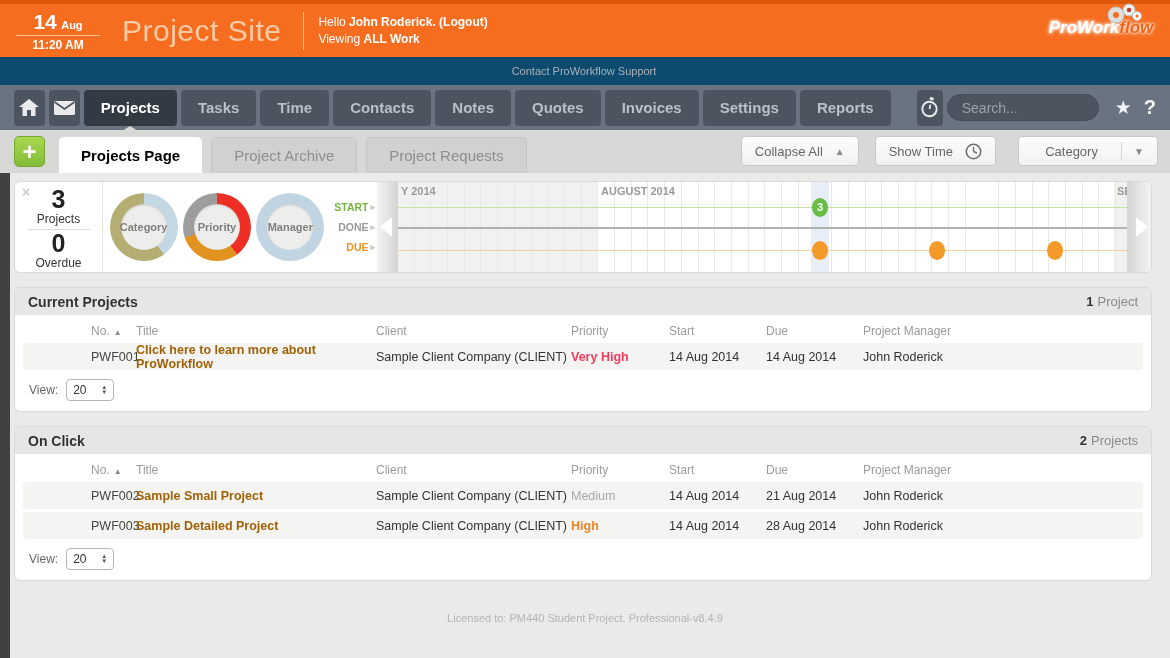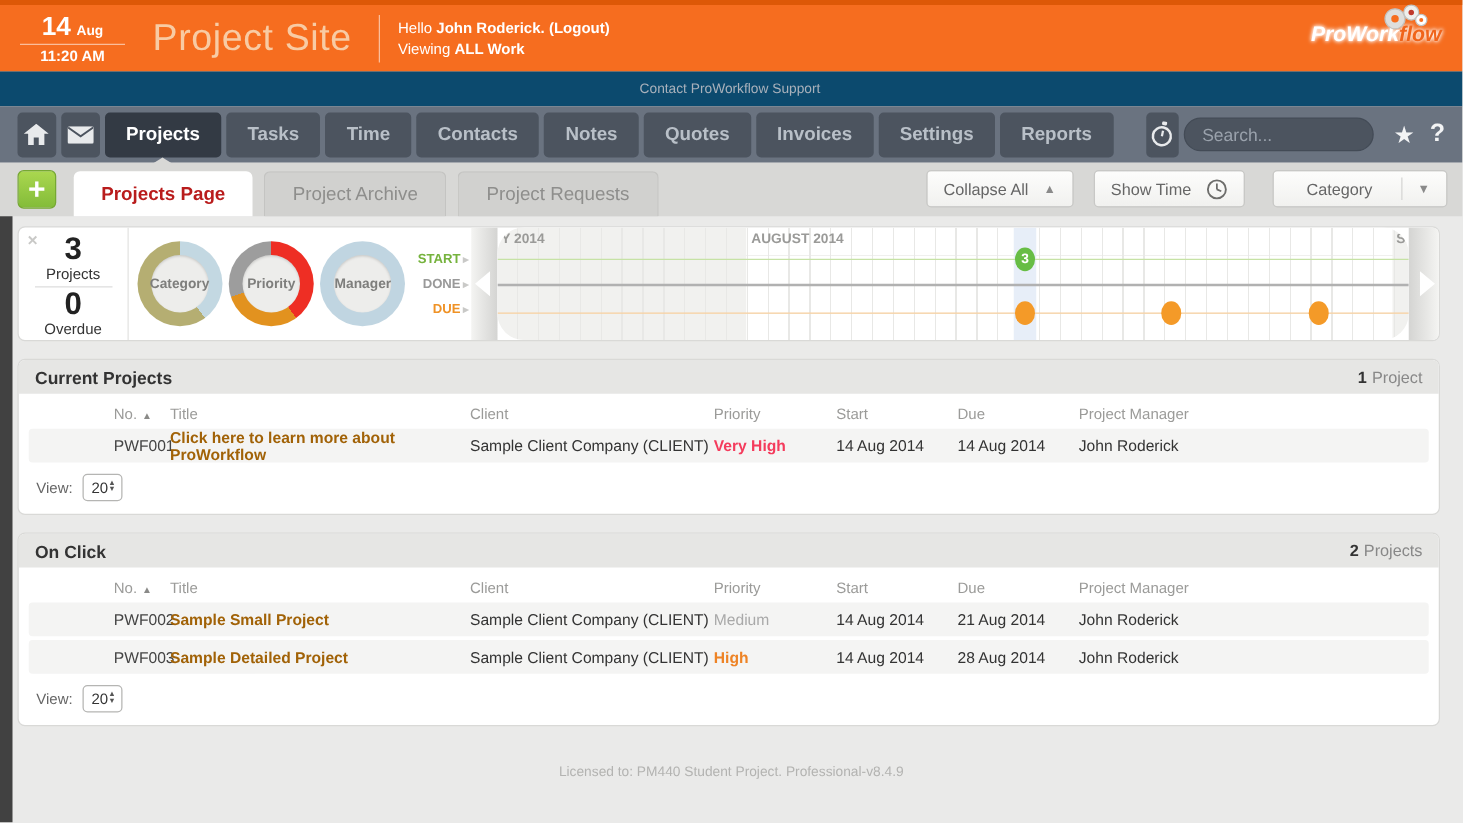--- a/index.html
+++ b/index.html
@@ -41,21 +41,21 @@
   .search-box::placeholder { color:#9aa2ac; }
   .star-ic { color:#f3f4f5; font-size:19px; margin:0 12px 0 16px; }
   .help-ic { color:#f3f4f5; font-size:20px; font-weight:bold; }
 
   
   .tabbar { height:43px; background:#d8d8d6; display:flex; align-items:flex-end; padding:0 12px; }
   .add-btn { width:31px; height:31px; border-radius:5px; margin:0 14px 6px 2px;
              background:linear-gradient(#aad74f,#83bc39); border:1px solid #76a833;
              color:#fff; font-size:24px; font-weight:bold; line-height:27px; text-align:center; }
   .tab { height:36px; border-radius:5px 5px 0 0; padding:0 22px; font-size:15px; display:flex; align-items:center; margin-right:9px; }
-  .tab.active { background:#fff; color:#b91c1c; font-weight:bold;margin-top:28px; }
+  .tab.active { background:#fff; color:#000000; font-weight:bold;margin-top:28px; }
   .tab.inactive { background:#d1d1cf; border:1px solid #c4c4c2; border-bottom:none; color:#8e8e8c; }
   .tab-actions { margin-left:auto; display:flex; align-items:center; padding-bottom:7px; }
   .tbtn { height:30px; background:linear-gradient(#fdfdfc,#f1f1ef); border:1px solid #c8c8c6; border-radius:4px;
           color:#666; font-size:13px; display:flex; align-items:center; padding:0 13px; margin-left:16px; }
   .tbtn .glyph { color:#8a8a8a; font-size:10px; margin-left:12px; }
   .tbtn.category { width:140px; justify-content:space-between; margin-left:22px; }
   .tbtn.category .sep { width:1px; height:18px; background:#d5d5d3; margin-left:10px; }
 
   
   .content { height:485px; padding-top:8px; position:relative; }
@@ -75,21 +75,21 @@
                 display:flex; align-items:center; justify-content:center; font-size:11px; font-weight:bold; color:#7e7e7c; }
   .rowlabels { width:46px; display:flex; flex-direction:column; justify-content:center; gap:8px; font-size:10.5px; font-weight:bold; }
   .rowlabels .rl { display:flex; align-items:center; justify-content:flex-end; padding-right:2px; }
   .rl .arr { color:#c9c9c7; font-size:9px; margin-left:2px; }
   .rl-start { color:#76b33e; } .rl-done { color:#999; } .rl-due { color:#ef9226; }
   .tl-nav { width:21px; background:linear-gradient(to right,#f4f4f2,#d4d4d2); position:relative; }
   .tl-nav.right { width:24px; background:linear-gradient(to left,#f4f4f2,#d4d4d2); }
   .chev { position:absolute; top:50%; margin-top:-10px; width:0; height:0; border-top:10px solid transparent; border-bottom:10px solid transparent; }
   .chev-left { left:3px; border-right:12px solid #fff; }
   .chev-right { right:3px; border-left:12px solid #fff; }
-  .timeline { flex:1; position:relative; background:#fff; overflow:hidden;border-radius:21px; }
+  .timeline { flex:1; position:relative; background:#fff; overflow:hidden; }
   .tl-shade { position:absolute; top:0; bottom:0; background:#f1f1ef; z-index:1; }
   .tl-grid { position:absolute; inset:0; z-index:2;
      background-image:repeating-linear-gradient(to right,transparent 0 15.7px,#e8e8e6 15.7px 16.7px),
                       repeating-linear-gradient(to bottom,transparent 0 22px,#f0f0ee 22px 23px); }
   .tl-month { position:absolute; top:3px; font-size:11px; font-weight:bold; color:#9a9a98; z-index:6; white-space:nowrap; }
   .tl-band { position:absolute; top:0; bottom:0; width:18px; background:#e7eef8; z-index:3; }
   .tl-line { position:absolute; left:0; right:0; height:1px; z-index:4; }
   .tl-line.start { top:25px; background:#c6e2a5; }
   .tl-line.done { top:45px; height:2px; background:#b1b1b1; }
   .tl-line.due { top:68px; background:#f8d09f; }
@@ -108,21 +108,21 @@
   .thead { height:24px; margin-top:4px; font-size:12px; color:#9b9b99; }
   .sort-ic { font-size:8px; color:#8a8a88; margin-left:4px; }
   .trow.data { height:27px; background:#f4f4f3; border-radius:3px; margin-bottom:3px; font-size:12.5px; color:#333; }
   .cell-no { color:#444; }
   .cell-title { font-weight:bold; color:#a16207; }
   .pri { font-weight:bold; }
   .pri.very-high { color:#f43b5c; }
   .pri.high { color:#ee8325; }
   .pri.medium { color:#a9a9a9; font-weight:normal; }
   .viewrow { display:flex; align-items:center; padding:6px 0 2px 14px; font-size:12px; color:#666; }
-  .view-select { width:32px; height:22px; border:1px solid #b5b5b3; border-radius:4px; background:#fff; margin-left:8px;
+  .view-select { width:48px; height:22px; border:1px solid #b5b5b3; border-radius:4px; background:#fff; margin-left:8px;
                  display:flex; align-items:center; justify-content:space-between; padding:0 6px; color:#333; }
   .stepper { display:flex; flex-direction:column; line-height:5px; font-size:6px; color:#555; }
 
   
   .footer { text-align:center; margin-top:30px; font-size:11px; color:#b3b3b1; line-height:15px; }
   .footer b { color:#85857f; }
 </style>
 </head>
 <body>
 

